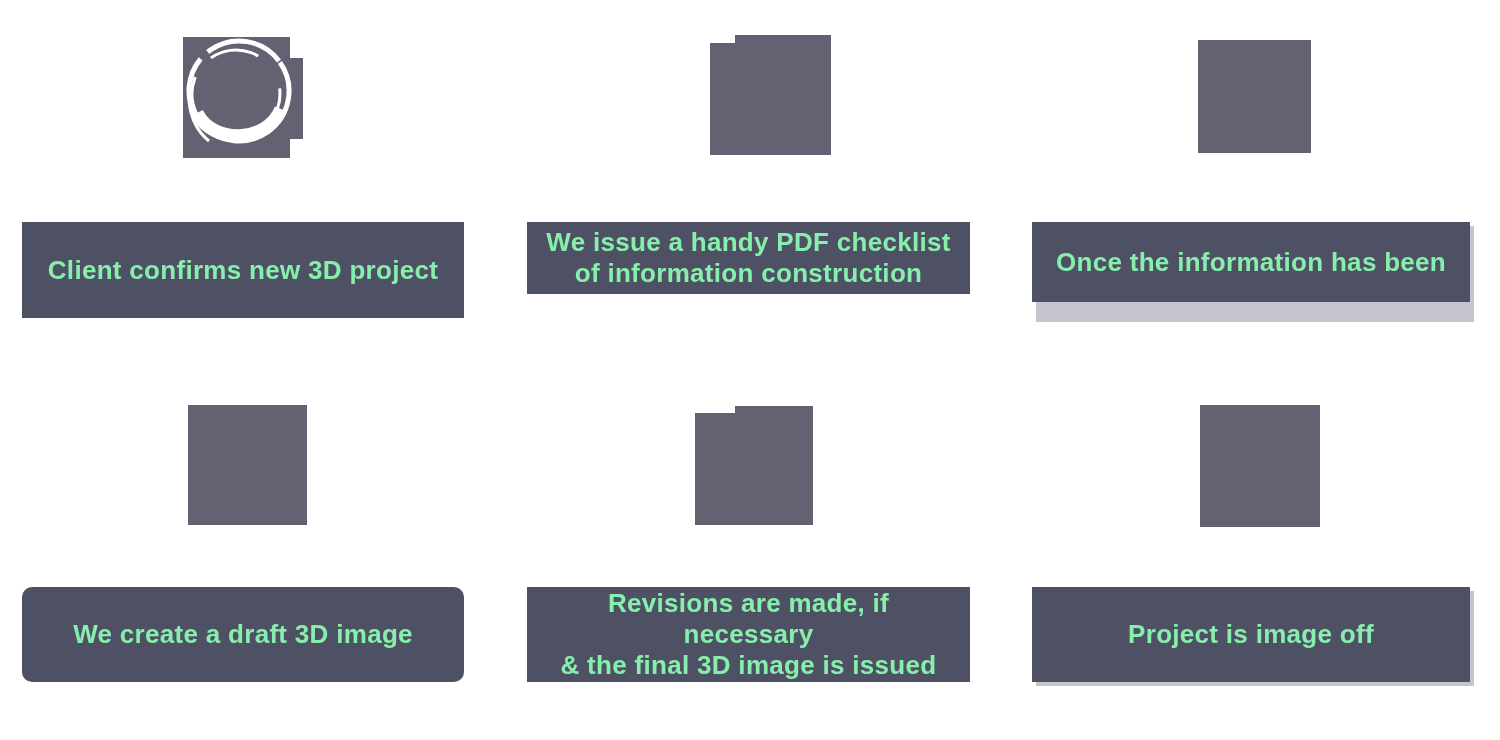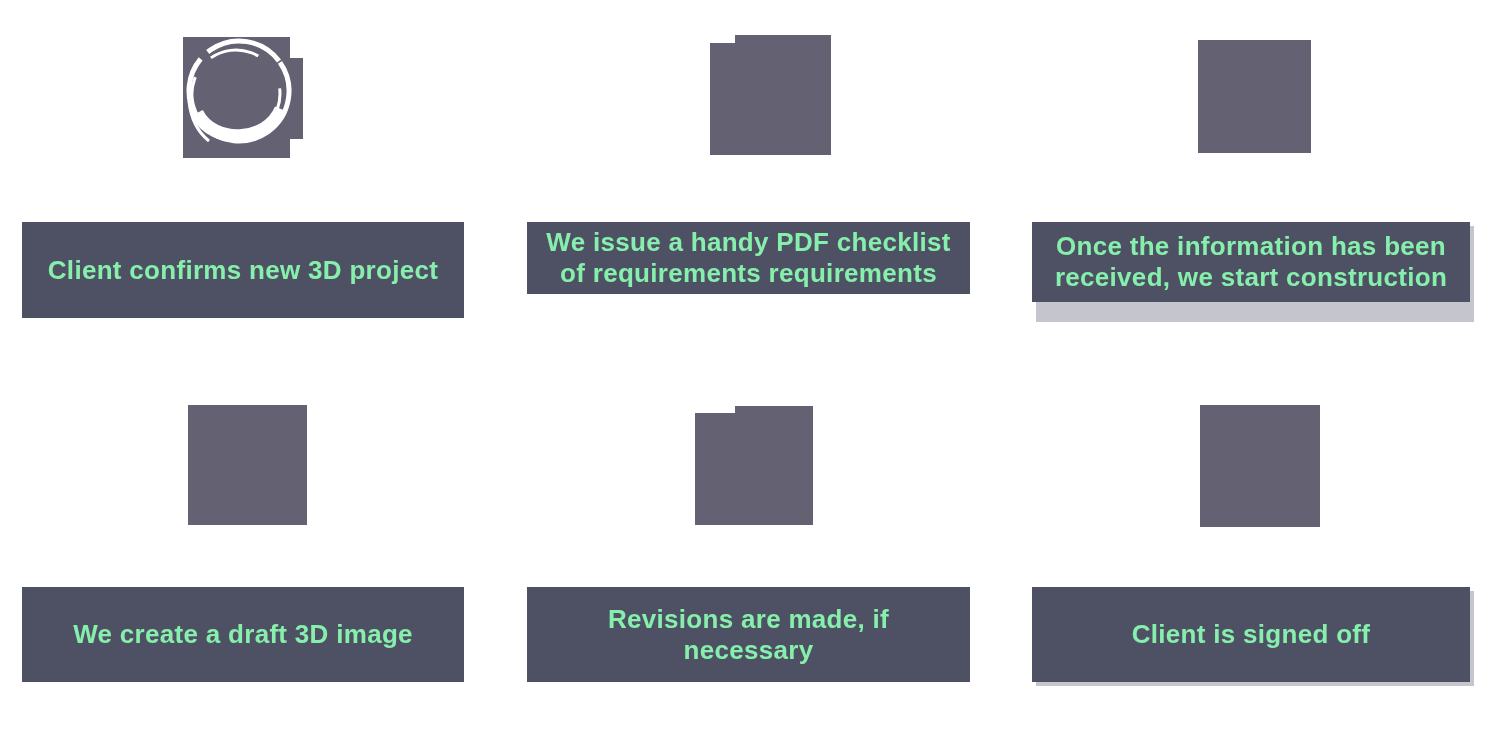--- a/index.html
+++ b/index.html
@@ -60,44 +60,44 @@
     </svg>
   </div>
 
   <div class="abs icon-square" style="left:1198px; top:40px; width:113px; height:113px;"></div>
 
   <div class="label-bar" style="left:22px; top:222px; width:442px; height:96px;">
     <p><span>Client confirms new 3D project</span><br></p>
   </div>
 
   <div class="label-bar" style="left:527px; top:222px; width:443px; height:72px;">
-    <p><span>We issue a handy PDF checklist</span><br><span>of requirements requirements</span></p>
+    <p><span>We issue a handy PDF checklist</span><br><span>of information construction</span></p>
   </div>
 
   <div class="bar-shadow" style="left:1036px; top:226px; width:438px; height:96px;"></div>
   <div class="label-bar bar-front" style="left:1032px; top:222px; width:438px; height:80px;">
-    <p><span>Once the information has been</span><br><span>received, we start construction</span></p>
+    <p><span>Once the information has been</span><br></p>
   </div>
 
   <div class="abs icon-square" style="left:188px; top:405px; width:119px; height:120px;"></div>
 
   <div class="abs" style="left:695px; top:406px; width:118px; height:119px;">
     <svg width="118" height="119" viewBox="0 0 118 119" xmlns="http://www.w3.org/2000/svg">
       <path d="M0 7 H40 V0 H118 V119 H0 Z" fill="#646173"></path>
     </svg>
   </div>
 
   <div class="abs icon-square" style="left:1200px; top:405px; width:120px; height:122px;"></div>
 
-  <div class="label-bar" style="left:22px; top:587px; width:442px; height:95px;">
+  <div class="label-bar" style="left:22px; top:587px; width:442px; height:95px;border-radius:10px;">
     <p><span>We create a draft 3D image</span><br></p>
   </div>
 
   <div class="label-bar" style="left:527px; top:587px; width:443px; height:95px;">
-    <p><span>Revisions are made, if necessary</span><br></p>
+    <p><span>Revisions are made, if necessary</span><br><span>&amp; the final 3D image is issued</span></p>
   </div>
 
   <div class="bar-shadow" style="left:1036px; top:591px; width:438px; height:95px;"></div>
   <div class="label-bar bar-front" style="left:1032px; top:587px; width:438px; height:95px;">
-    <p><span>Client is signed off</span><br></p>
+    <p><span>Project is image off</span><br></p>
   </div>
 
 </div>
 
 </body></html>

